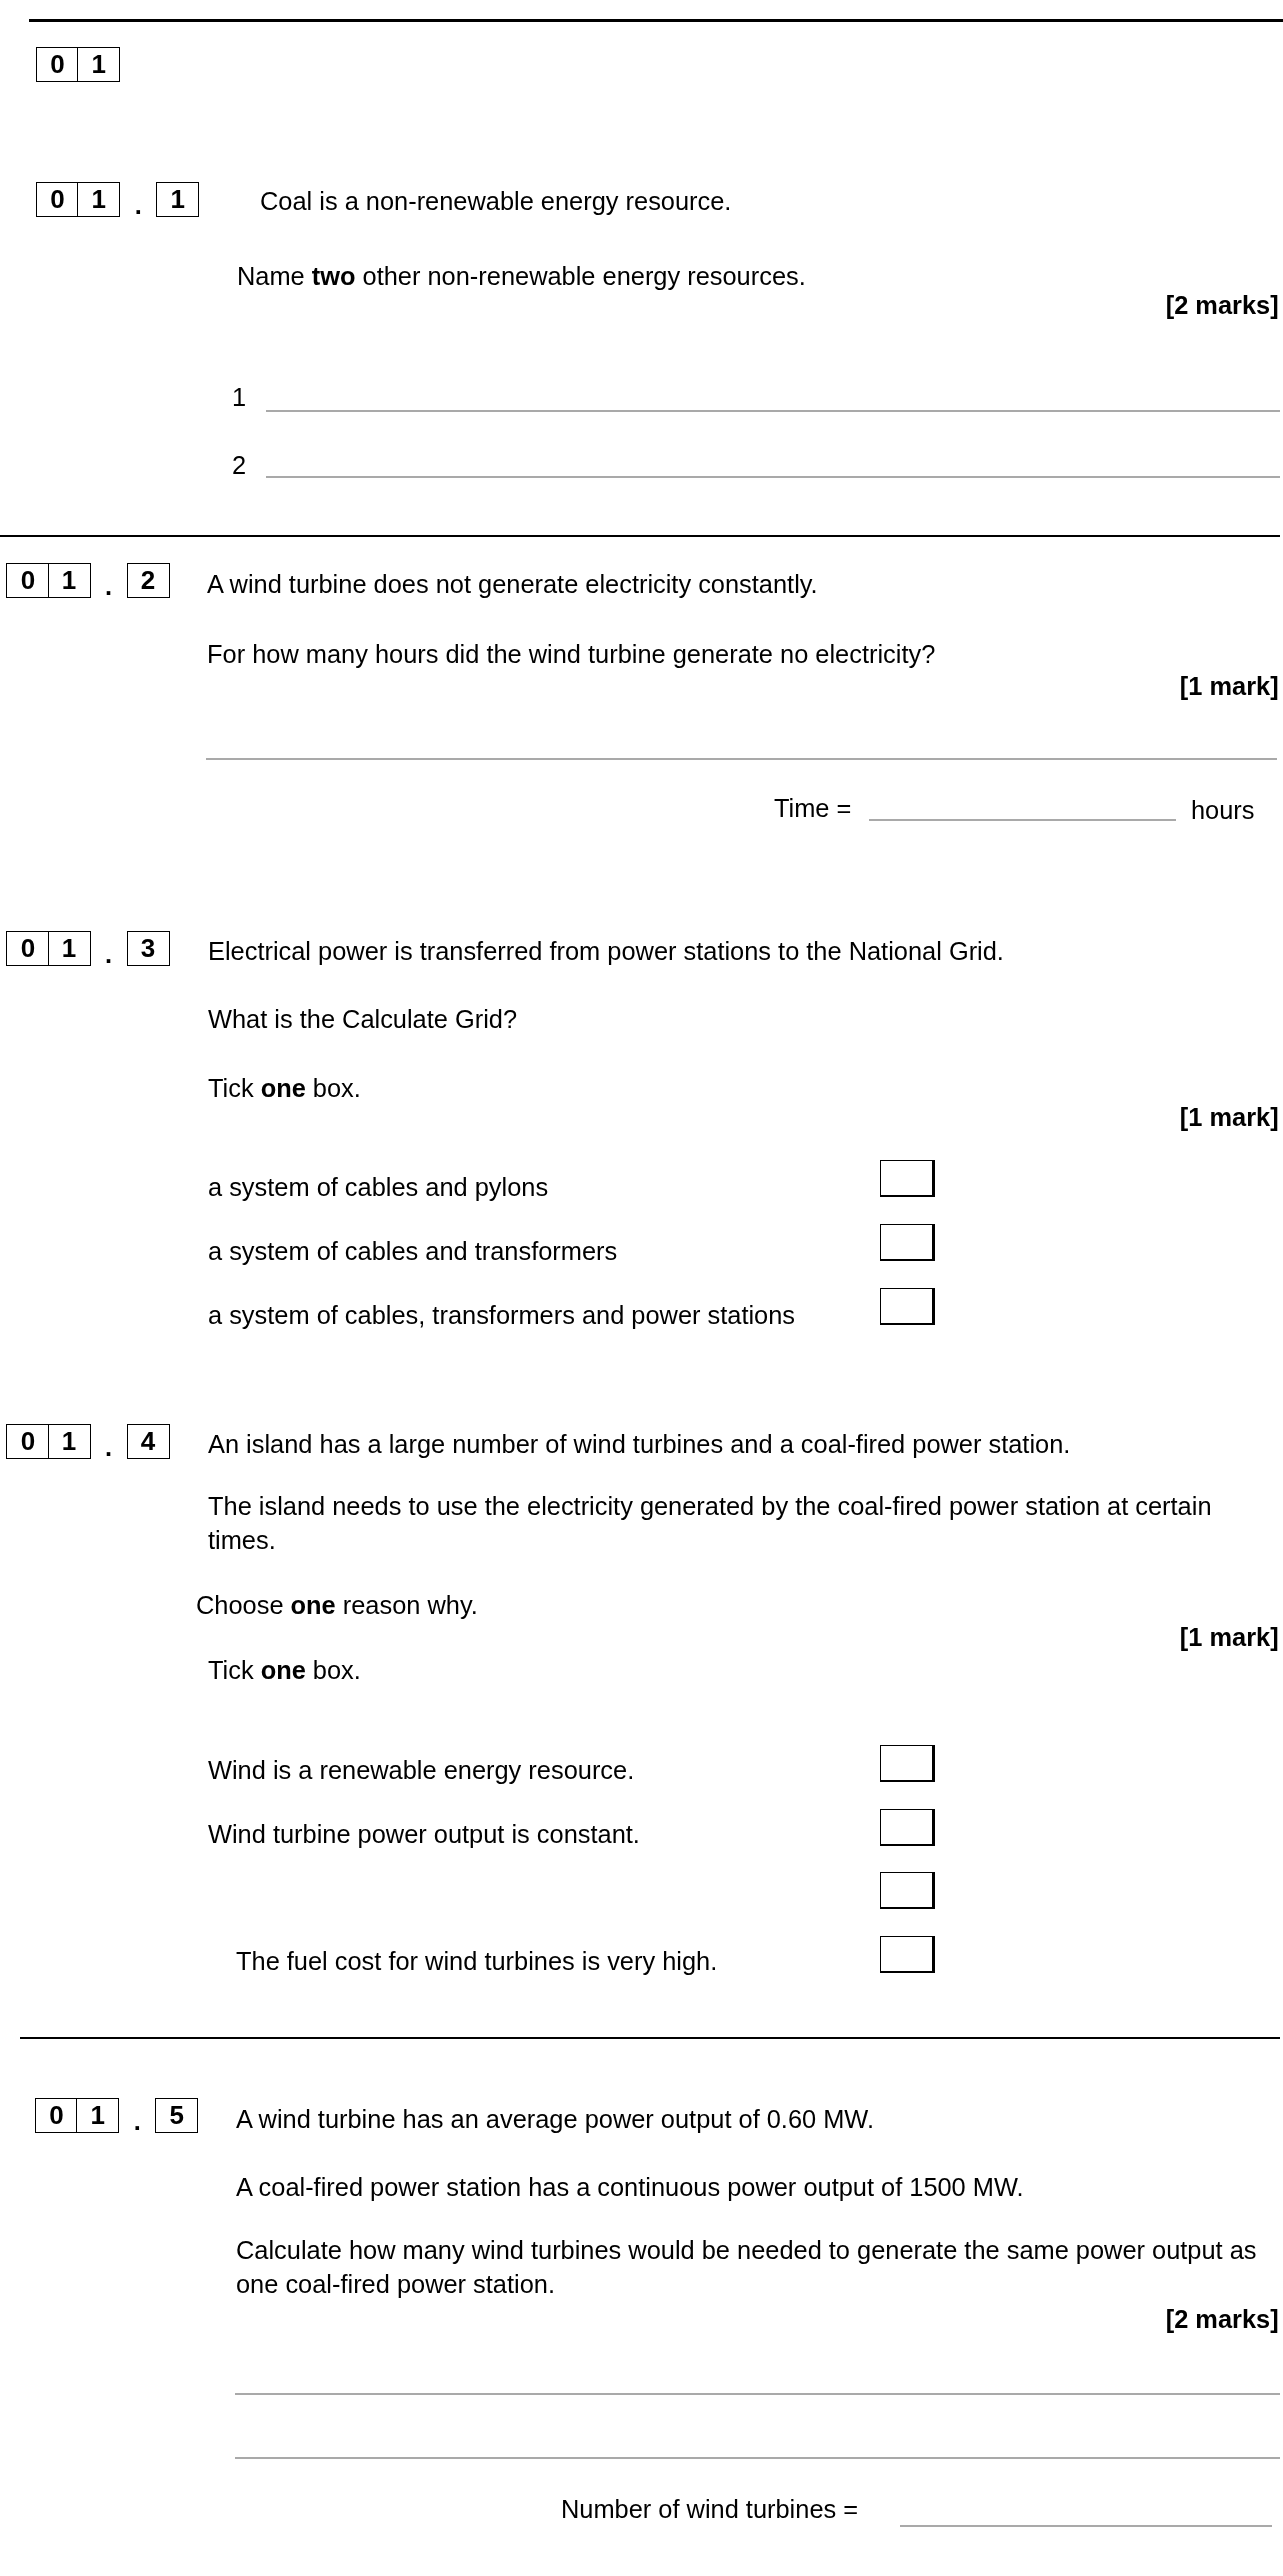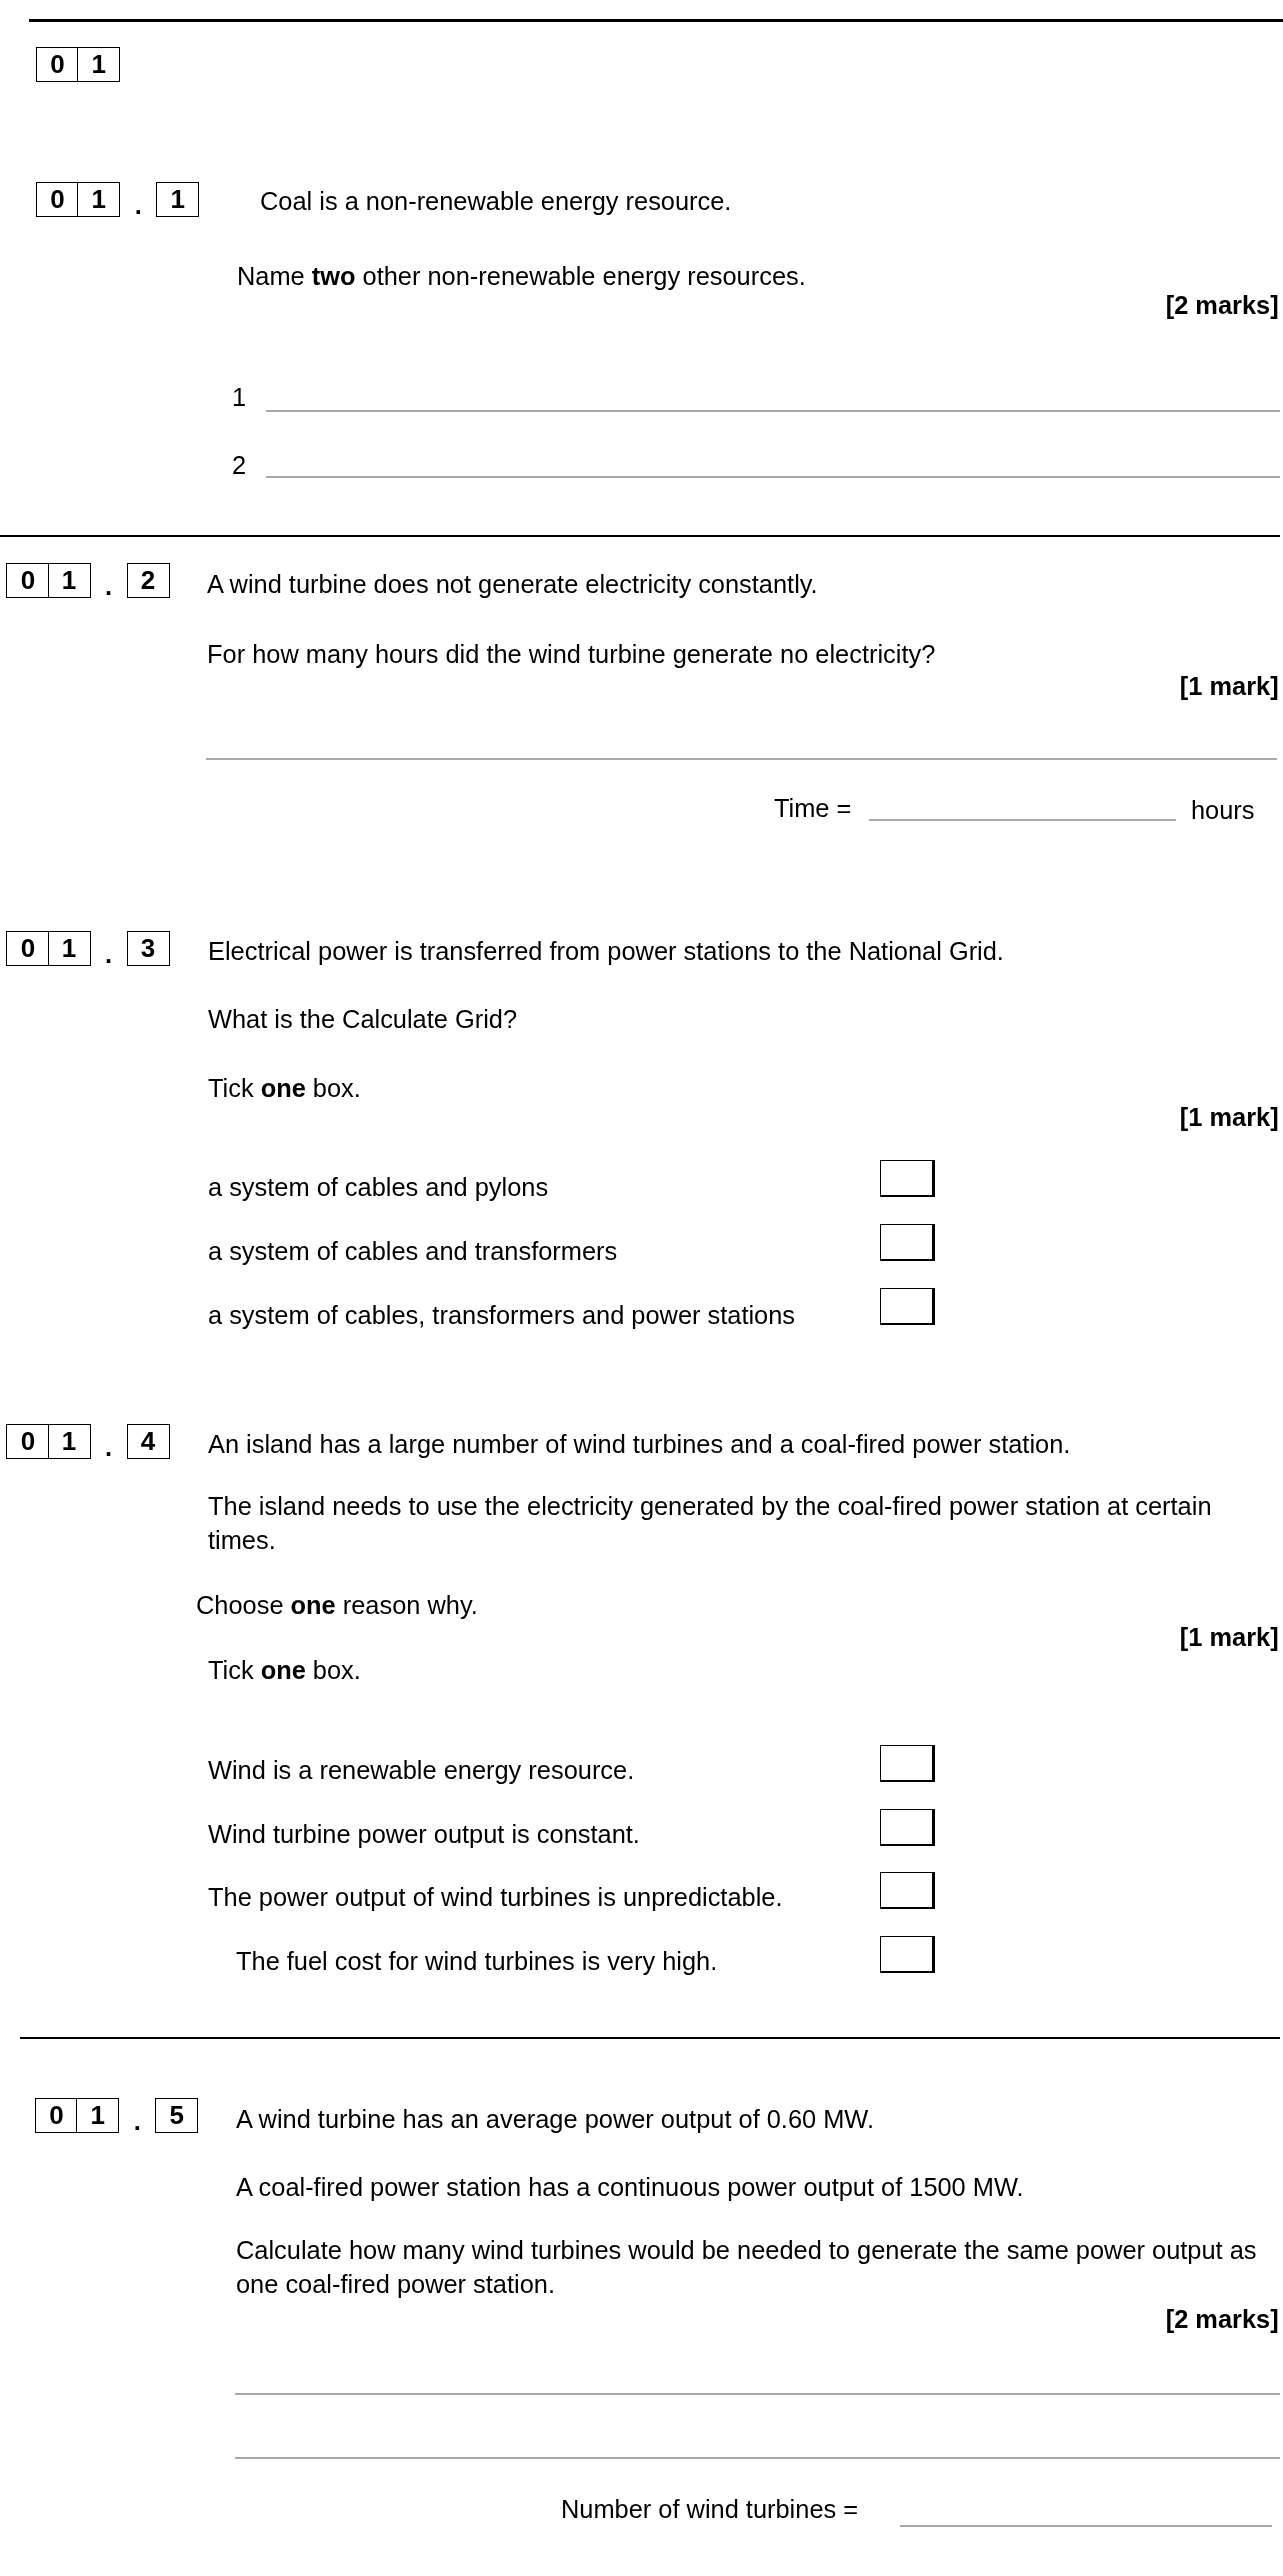--- a/index.html
+++ b/index.html
@@ -97,21 +97,20 @@
   <div class="t" style="left:208px; top:1427px;">An island has a large number of wind turbines and a coal-fired power station.</div>
   <div class="t wrap" style="left:208px; top:1489px; width:1044px;">The island needs to use the electricity generated by the coal-fired power station at certain times.</div>
   <div class="t" style="left:196px; top:1588px;"><span>Choose </span><b>one</b><span> reason why.</span></div>
   <div class="marks" style="top:1620px;">[1 mark]</div>
   <div class="t" style="left:208px; top:1653px;"><span>Tick </span><b>one</b><span> box.</span></div>
 
   <div class="t" style="left:208px; top:1753px;">Wind is a renewable energy resource.</div>
   <div class="tick" style="top:1745px;"></div>
   <div class="t" style="left:208px; top:1817px;">Wind turbine power output is constant.</div>
   <div class="tick" style="top:1809px;"></div>
-  <div class="t" style="left:208px; top:1880px;">The power output of wind turbines is unpredictable.</div>
   <div class="tick" style="top:1872px;"></div>
   <div class="t" style="left:208px; top:1944px;margin-left:28px;">The fuel cost for wind turbines is very high.</div>
   <div class="tick" style="top:1936px;"></div>
 
   <div class="sep" style="left:20px; top:2037px; width:1260px;"></div>
 
   <div class="qnum" style="left:35px; top:2098px;">
     <span class="qcell">0</span>
     <span class="qcell">1</span>
     <span class="qdot">.</span>

